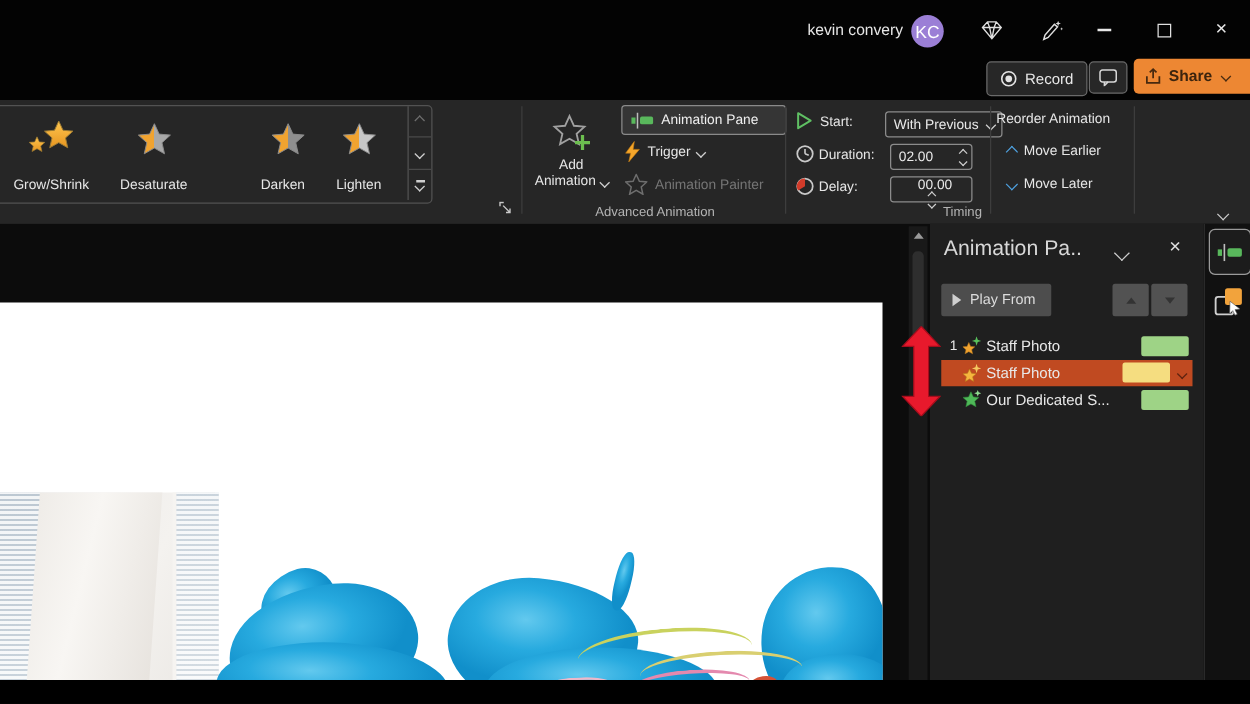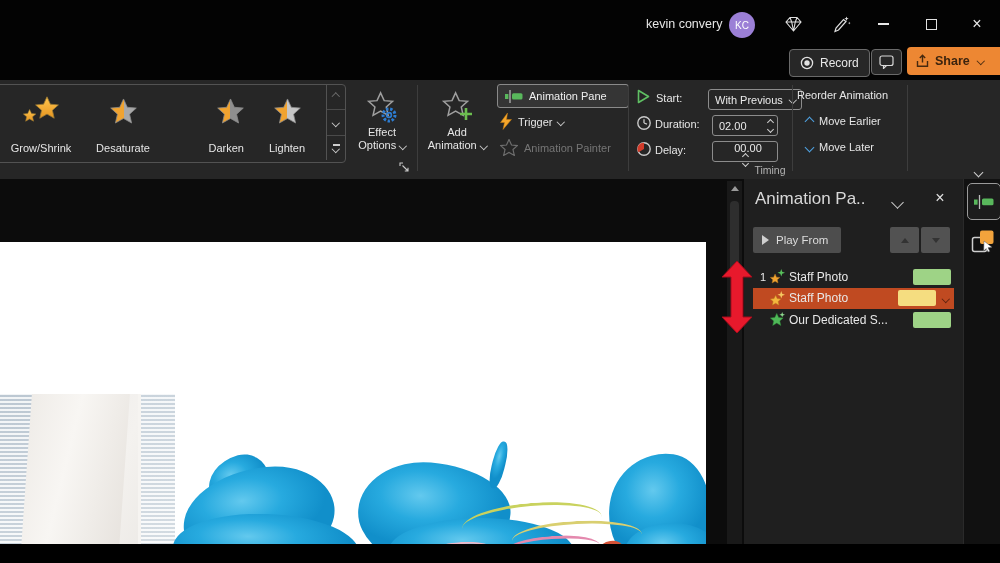--- a/index.html
+++ b/index.html
@@ -5,21 +5,21 @@
   html,body{margin:0;padding:0;background:#000;}
   #app{position:relative;width:1000px;height:544px;overflow:hidden;
        font-family:"Liberation Sans",sans-serif;color:#e4e4e4;background:#0c0c0c;}
   .abs{position:absolute;}
 
   
   .titlebar{position:absolute;left:0;top:0;width:1000px;height:80px;background:#030303;}
   .user-name{position:absolute;left:646px;top:17px;font-size:12.5px;color:#e6e6e6;}
   .avatar{position:absolute;left:729px;top:12px;width:26px;height:26px;border-radius:50%;
           background:var(--avatar-purple);display:flex;align-items:center;justify-content:center;
-          font-size:10px;color:#fff;}
+          font-size:14px;color:#fff;}
   .tb-icon{position:absolute;width:30px;height:26px;top:11px;display:flex;align-items:center;justify-content:center;}
   .win-btn{position:absolute;top:10px;width:30px;height:28px;display:flex;align-items:center;justify-content:center;color:#e8e8e8;}
   .min-bar{width:11px;height:1.5px;background:#e8e8e8;}
   .restore-box{position:relative;width:9px;height:9px;border:1.2px solid #e0e0e0;background:#030303;}
   .restore-box::before{content:"";position:absolute;left:2px;top:-4px;width:9px;height:9px;border:1.2px solid #e0e0e0;z-index:-1;}
   .close-x{font-size:16px;font-weight:400;}
   .pill-btn{position:absolute;top:49px;height:26px;border:1px solid #6a6a6a;border-radius:4px;
             background:#272727;display:flex;align-items:center;gap:6px;padding:0 10px;font-size:12px;color:#e8e8e8;}
   .share-btn{position:absolute;left:907px;top:47px;width:89px;height:28px;border-radius:4px;
              background:var(--share-accent);display:flex;align-items:center;gap:5px;padding:0 8px;
@@ -236,34 +236,20 @@
       <div class="gal-cell">
           <span class="chev sm"></span>
         </div>
       <div class="gal-cell">
         <span class="more-bar"></span>
         <span class="chev sm" style="margin-top:-1px;"></span>
       </div>
     </div>
 
     
-    <div class="rib-btn" style="left:350px;top:6px;width:64px;">
-      <span class="gal-icon" style="margin-top:4px;height:36px;">
-        <svg width="36" height="34" viewBox="0 0 36 34">
-          <polygon points="12,0.8 15.4,8.2 23.4,8.9 17.4,14.3 19.2,22.2 12,18.1 4.8,22.2 6.6,14.3 0.6,8.9 8.6,8.2" transform="translate(4,1) scale(1.05)" fill="none" stroke="#a0a0a0" stroke-width="1.4"></polygon>
-          <circle cx="25" cy="24" r="6" fill="none" stroke="var(--gear-blue)" stroke-width="3" stroke-dasharray="2.4 1.7"></circle>
-          <circle cx="25" cy="24" r="2.4" fill="none" stroke="var(--gear-blue)" stroke-width="1.6"></circle>
-        </svg>
-      </span>
-      <span class="rib-line">Effect</span>
-      <span class="rib-line">
-          <span>Options</span>
-          <span class="chev sm"></span>
-        </span>
-    </div>
 
     <div class="vdiv" style="left:417px;"></div>
 
     
     <div class="rib-btn" style="left:420px;top:6px;width:74px;">
       <span class="gal-icon" style="margin-top:4px;height:36px;">
         <svg width="36" height="34" viewBox="0 0 36 34">
           <polygon points="12,0.8 15.4,8.2 23.4,8.9 17.4,14.3 19.2,22.2 12,18.1 4.8,22.2 6.6,14.3 0.6,8.9 8.6,8.2" transform="translate(4,1) scale(1.05)" fill="none" stroke="#a0a0a0" stroke-width="1.4"></polygon>
           <path d="M27,17 v12 M21,23 h12" stroke="#6CBE4F" stroke-width="2.6"></path>
         </svg>
@@ -302,20 +288,21 @@
       <span class="disabled-txt">Animation Painter</span>
     </div>
 
     
     <div class="abs" style="left:399px;top:79px;width:13px;height:13px;">
       <svg width="11" height="11" viewBox="0 0 11 11" fill="none" stroke="#c9c9c9" stroke-width="1.1">
         <path d="M1,4 V1 H4 M3.5,3.5 L9,9 M9,5.8 V9 H5.8"></path>
       </svg>
     </div>
 
+    <div class="group-label" style="left:428px;width:192px;">Advanced Animation</div>
 
     <div class="vdiv" style="left:628px;"></div>
 
     
     <div class="abs" style="left:637px;top:9px;">
       <svg width="13" height="15" viewBox="0 0 13 15">
         <polygon points="1.5,1.5 11.5,7.5 1.5,13.5" fill="none" stroke="#5FBF63" stroke-width="1.6" stroke-linejoin="round"></polygon>
       </svg>
     </div>
     <span class="field-label" style="left:656px;top:12px;">Start:</span>

